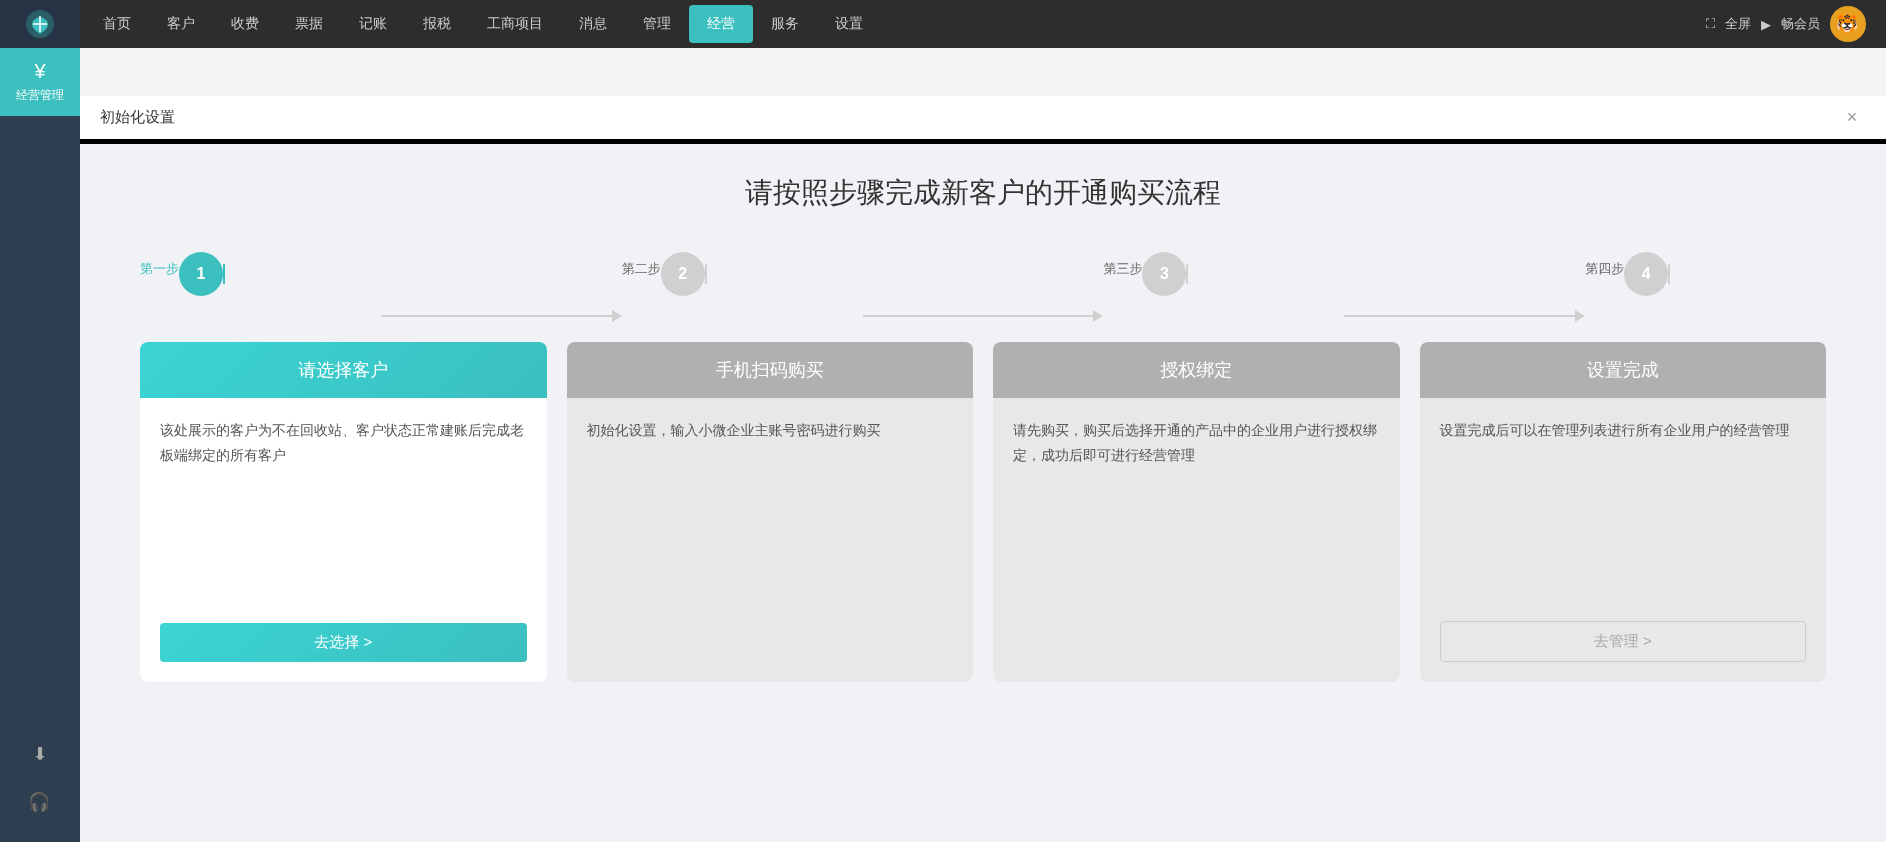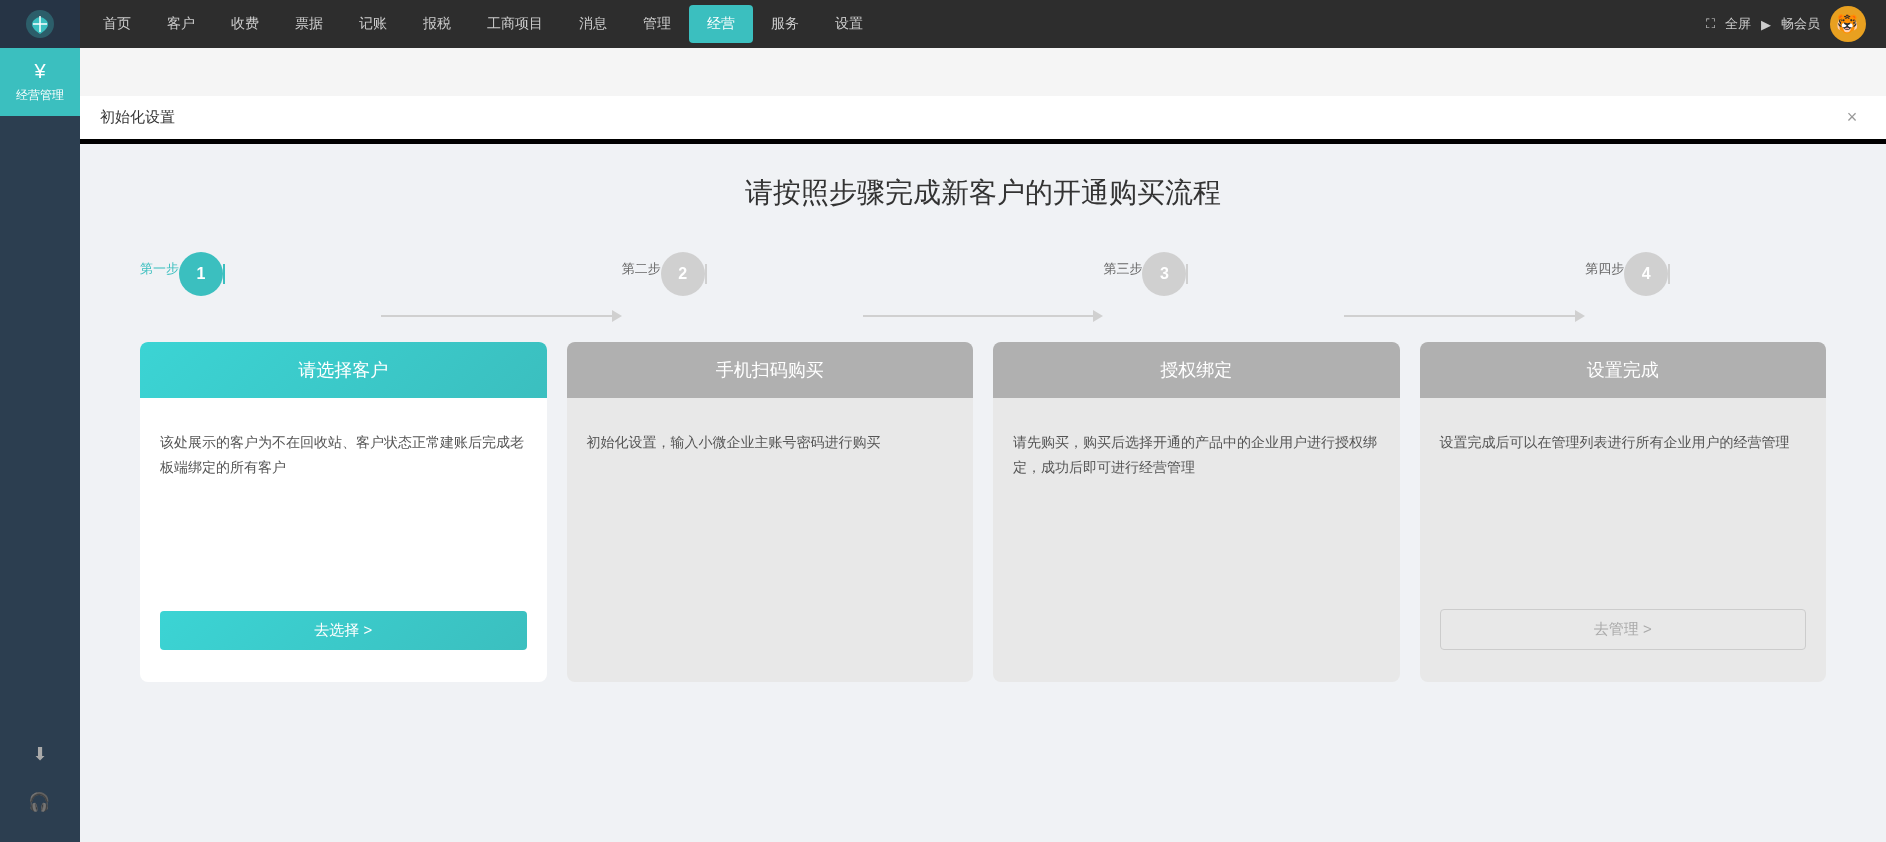--- a/index.html
+++ b/index.html
@@ -200,21 +200,21 @@
       border-radius: 6px 6px 0 0;
     }
     .card-title-bar.active {
       background: linear-gradient(135deg, #3bd4d4, #3bbfbf);
     }
     .card-title-bar.inactive {
       background: #b0b0b0;
     }
 
     .card-body {
-      padding: 32px 20px;
+      padding: 20px 20px;
       flex: 1;
       display: flex;
       flex-direction: column;
       justify-content: space-between;
     }
 
     .card-desc {
       font-size: 14px;
       color: #555;
       line-height: 1.8;

